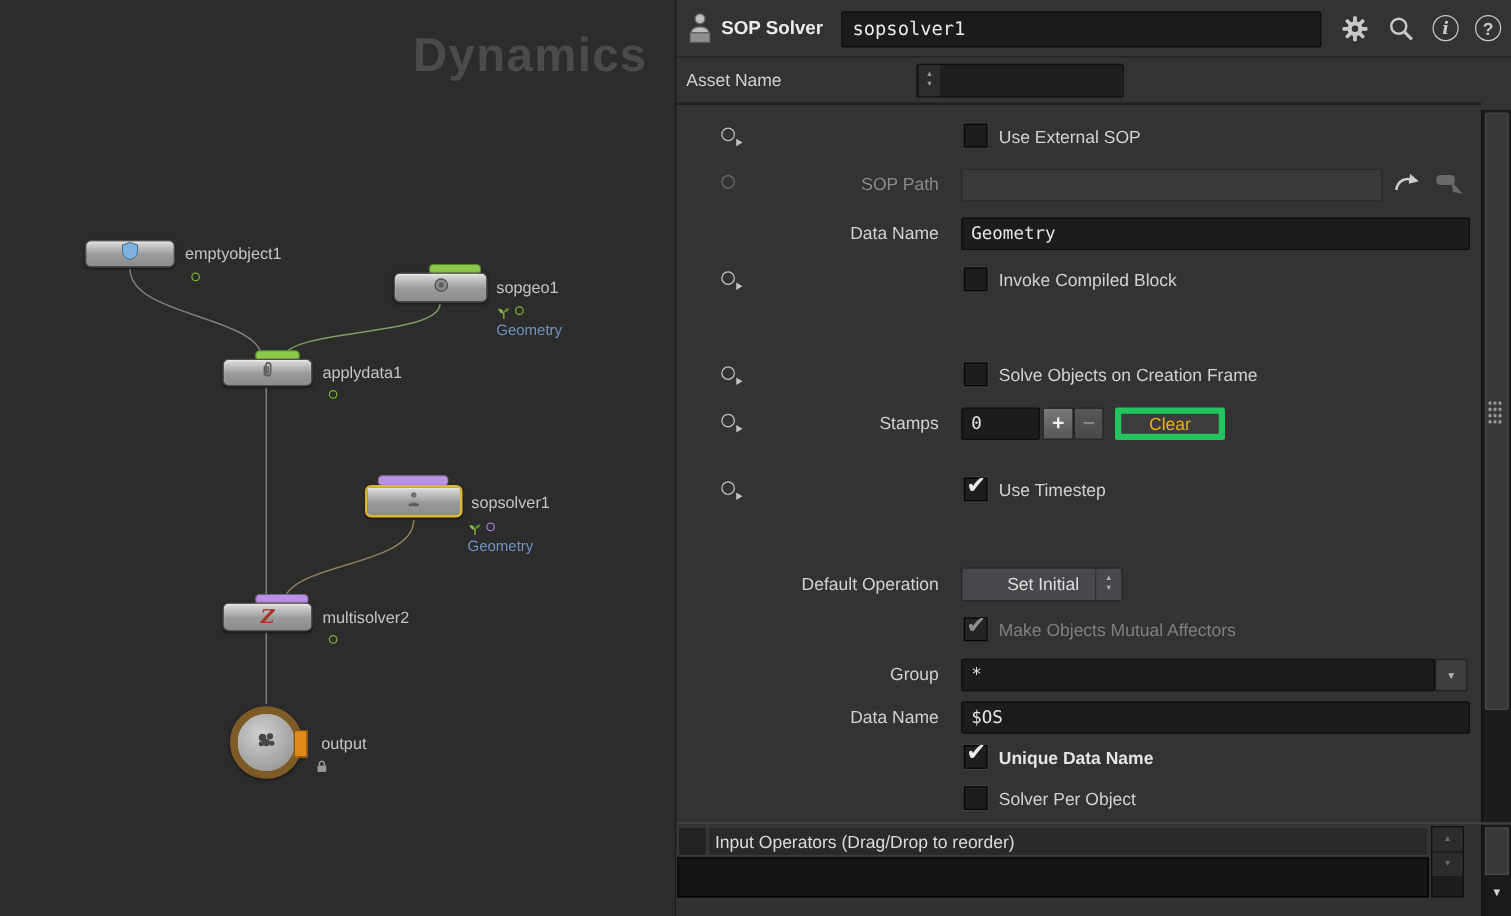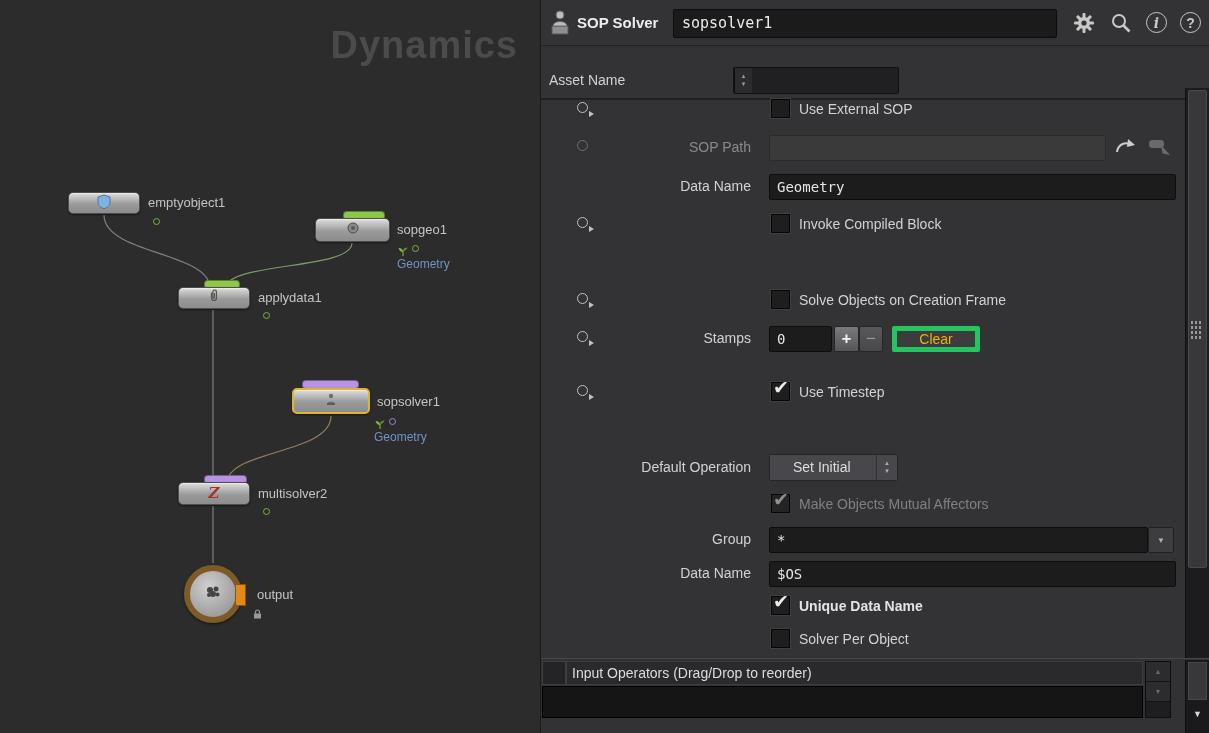--- a/index.html
+++ b/index.html
@@ -74,21 +74,21 @@
   .type-label { position:absolute; left:36px; top:14px; font-weight:bold; font-size:15px; color:#ececec; white-space:nowrap; }
   .name-field { position:absolute; left:132px; top:9px; width:384px; height:29px; background:#1b1b1c; border:1px solid #0d0d0d;
     border-radius:2px; color:#eaeaea; font-family:"DejaVu Sans Mono", monospace; font-size:15px; line-height:27px; padding-left:8px; }
   .hdr-icons { position:absolute; right:8px; top:11px; display:flex; gap:13px; }
   .hicon { width:24px; height:24px; display:flex; align-items:center; justify-content:center; }
   .circle-icon { border:1.6px solid #c8c8c8; border-radius:50%; width:21px; height:21px; margin-top:1px;
     color:#c8c8c8; font-size:14px; font-weight:bold; line-height:1; }
   .circle-icon i { font-style:normal; }
   .circle-icon.italic i { font-family:"DejaVu Serif", serif; font-style:italic; }
 
-  .asset-row { position:absolute; left:0; top:47px; right:24px; height:37px; border-bottom:2px solid #202022;margin-top:16px; }
+  .asset-row { position:absolute; left:0; top:47px; right:24px; height:37px; border-bottom:2px solid #202022; }
   .asset-label { position:absolute; left:8px; top:9px; font-size:14px; color:#d2d2d2; }
   .asset-dd { position:absolute; left:192px; top:4px; width:166px; height:27px; background:#202022; border:1px solid #101010;
     border-radius:2px; display:flex; align-items:stretch; }
   .asset-value { flex:1; text-align:center; font-size:13px; color:#c6c6c6; line-height:25px; }
   .spin { width:18px; border-left:1px solid #101010; background:#2c2c2e; display:flex; flex-direction:column;
     align-items:center; justify-content:center; font-size:6px; color:#9a9a9a; line-height:1.2; }
 
   .prow { position:absolute; left:0; width:669px; height:28px; }
   .r1{top:96px}.r2{top:134px}.r3{top:173px}.r4{top:211px}.r5{top:249px}.r6{top:287px}.r7{top:325px}
   .r8{top:379px}.r9{top:417px}.r10{top:454px}.r11{top:491px}.r12{top:526px}.r13{top:560px}.r14{top:593px}.r15{top:626px}
@@ -127,21 +127,21 @@
   .btn-clear { position:absolute; left:351px; top:1px; width:88px; height:26px; background:#3c3c3e; border:5px solid #22c55e;
     border-radius:2px; color:#eab308; font-size:14px; display:flex; align-items:center; justify-content:center; }
 
   .slider { position:absolute; left:350px; top:0; width:288px; height:28px; }
   .slider-track { position:absolute; left:0; right:0; top:13px; height:4px; background:#15171c; }
   .slider-fill { position:absolute; left:0; right:10px; top:13px; height:3px; background:#3352c6; box-shadow:0 1px 0 #14245e; }
   .slider-handle { position:absolute; right:1px; top:5px; width:8px; height:18px;
     background:linear-gradient(#c2c2c2,#8a8a8a); border:1px solid #1e1e1e; border-radius:1px; }
 
   .ddrow { position:absolute; left:228px; top:0; height:27px; display:flex; border:1px solid #262628; border-radius:2px; }
-  .dd-value { width:106px; background:#48484c; color:#dedede; font-size:14px; line-height:25px; padding-left:23px; }
+  .dd-value { width:106px; background:#48484c; color:#dedede; font-size:14px; line-height:25px; padding-left:23px;text-align:center; }
   .dd-spin { width:21px; background:#48484c; border-left:1px solid #303032; display:flex; flex-direction:column;
     align-items:center; justify-content:center; font-size:6px; color:#b0b0b0; line-height:1.3; }
 
   .dd-btn { position:absolute; left:607px; top:1px; width:26px; height:26px; background:#3d3d3f; border:1px solid #222224;
     border-radius:2px; display:flex; align-items:center; justify-content:center; font-size:8px; color:#b0b0b0; }
 
   .row-icon { position:absolute; top:2px; }
   .icon-jump { left:573px; }
   .icon-oppick { left:606px; }
 

